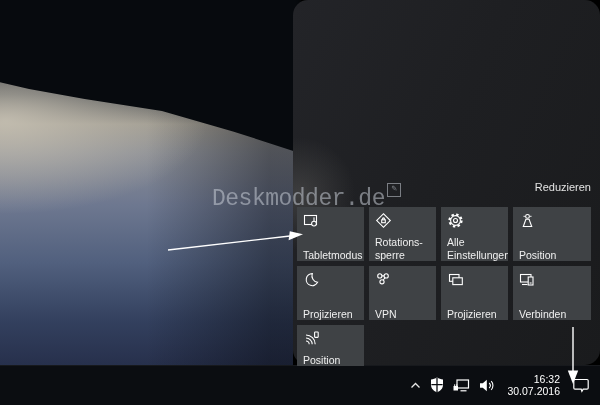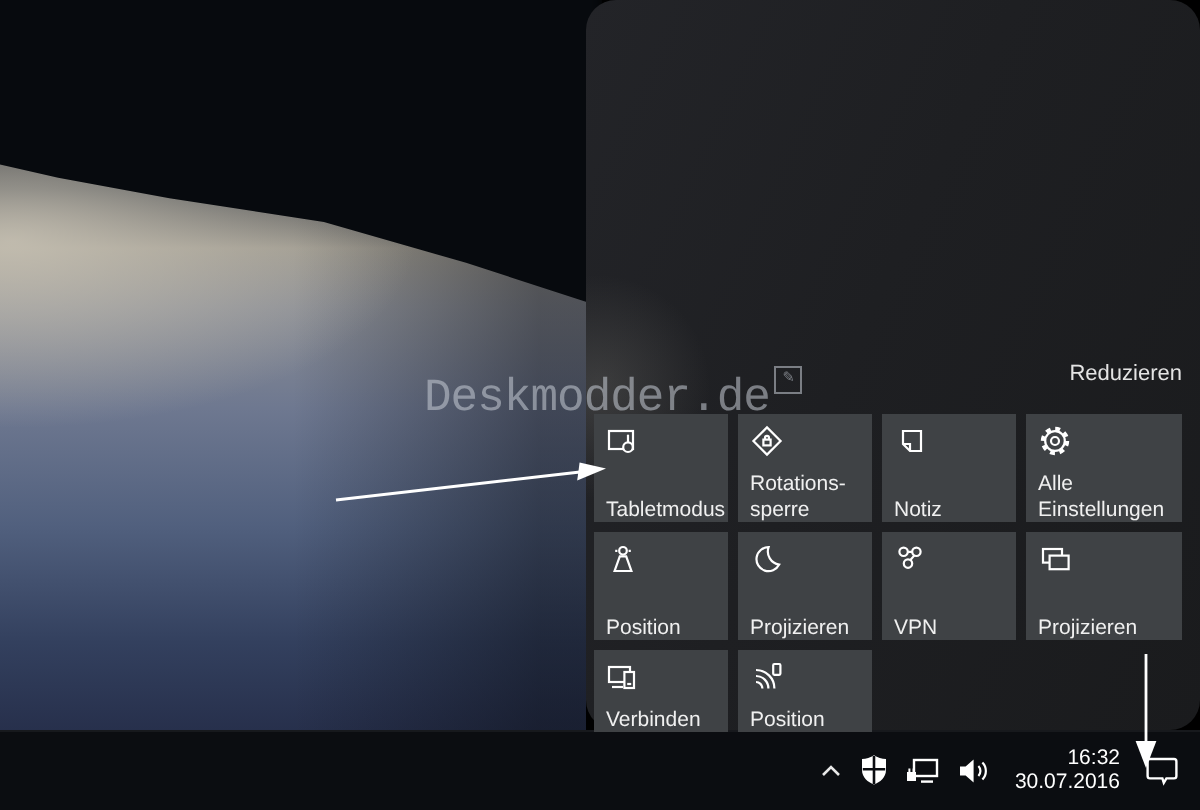--- a/index.html
+++ b/index.html
@@ -75,27 +75,20 @@
 
     <div class="tile">
       <svg width="17" height="17" viewBox="0 0 17 17">
         <rect class="ic" x="3.7" y="3.7" width="9.6" height="9.6" transform="rotate(45 8.5 8.5)"></rect>
         <rect class="ic" x="6.7" y="7.8" width="3.6" height="2.9"></rect>
         <path class="ic" d="M7.5,7.8 v-0.9 a1,1 0 0 1 2,0 v0.9"></path>
       </svg>
       <span class="lbl">Rotations-sperre</span>
     </div>
 
-    <div class="tile">
-      <svg width="17" height="17" viewBox="0 0 17 17">
-        <path class="ic" d="M4.5,3.5 h9 v10 h-5.5 l-3.5,-3.5 z"></path>
-        <path class="ic" d="M8,13.3 v-3.3 h-3.3"></path>
-      </svg>
-      <span class="lbl">Notiz</span>
-    </div>
 
     <div class="tile">
       <svg width="17" height="17" viewBox="0 0 17 17">
         <circle cx="8.5" cy="8.5" r="6" fill="none" stroke="#fff" stroke-width="2.2" stroke-dasharray="2.4 2.3"></circle>
         <circle class="ic" cx="8.5" cy="8.5" r="4.9"></circle>
         <circle class="ic" cx="8.5" cy="8.5" r="2"></circle>
       </svg>
       <span class="lbl">Alle Einstellungen</span>
     </div>
 

